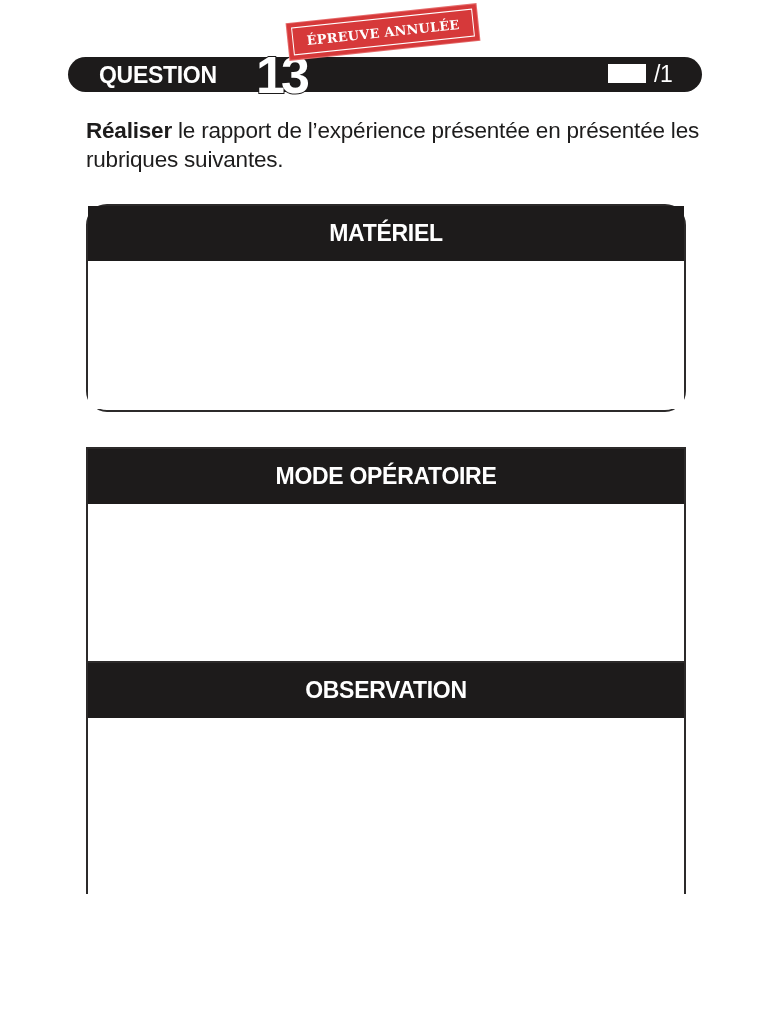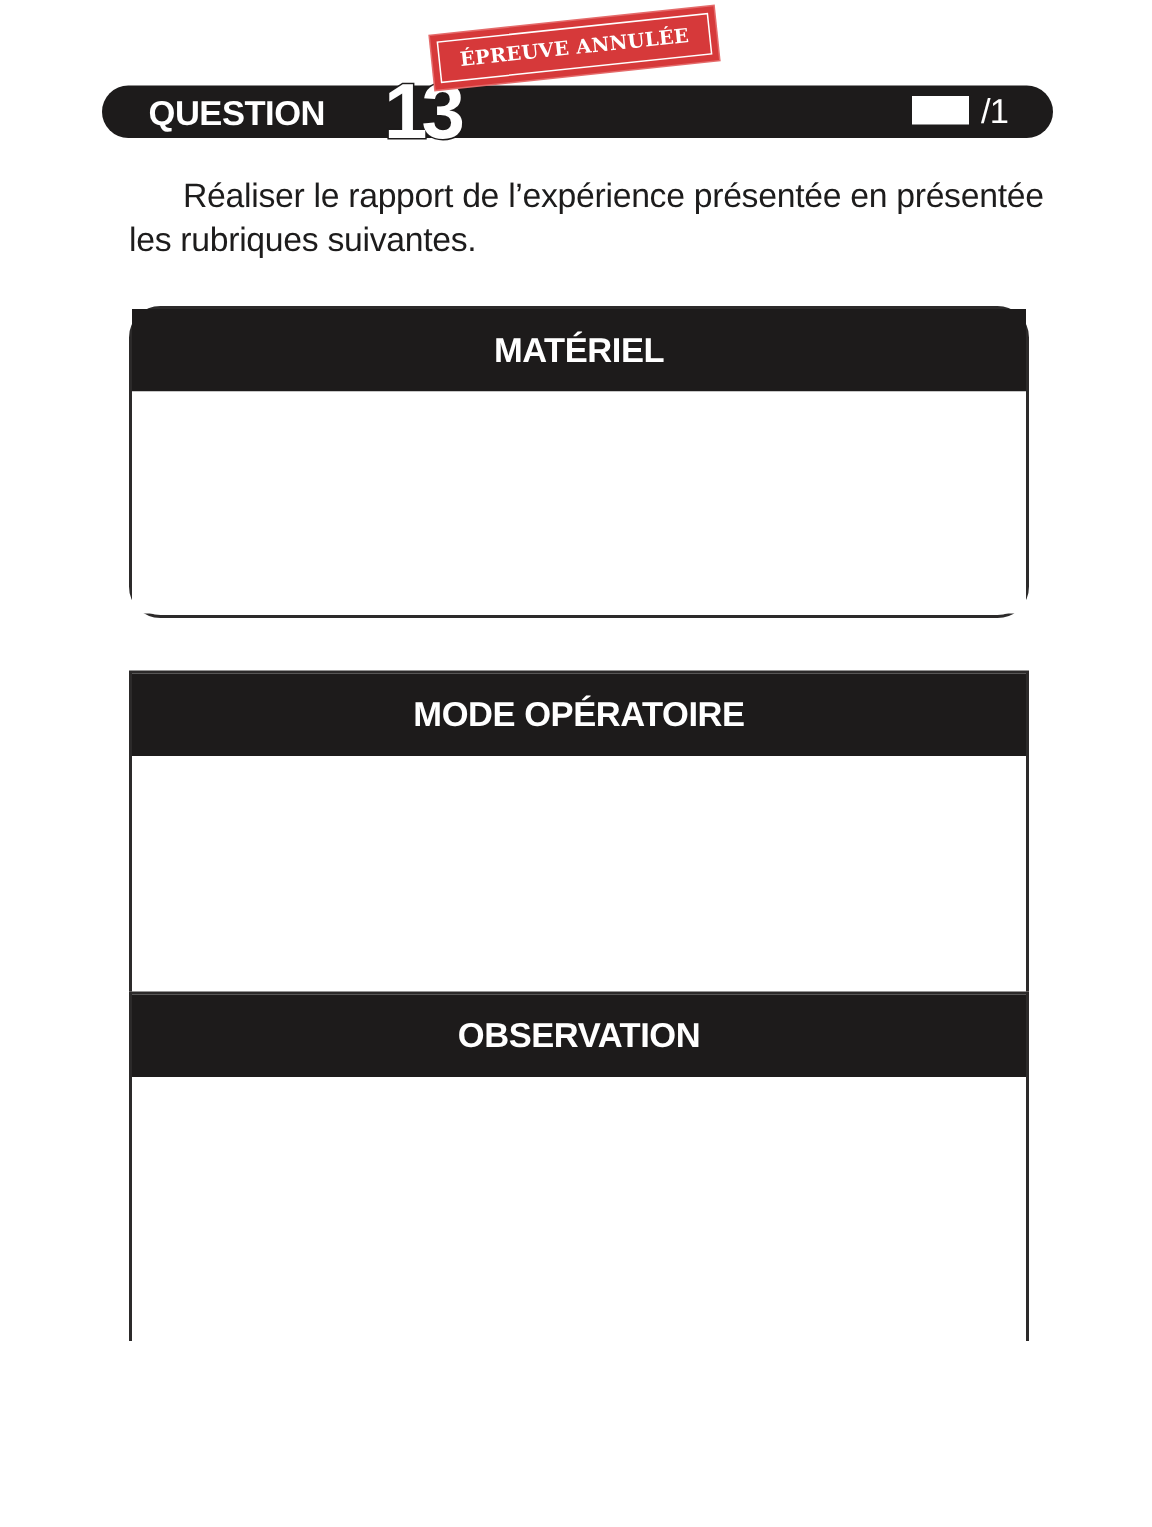--- a/index.html
+++ b/index.html
@@ -100,22 +100,21 @@
       position: absolute;
       left: 86px;
       top: 116px;
       width: 620px;
       font-size: 22.5px;
       line-height: 29px;
       color: #1d1c1c;
       letter-spacing: -0.2px;
     }
     .instruction b {
-      font-weight: normal;
-      margin-left: 36px;
+      font-weight: bold;
     }
     .section {
       position: absolute;
       left: 86px;
       width: 600px;
       box-sizing: border-box;
       border: 2.5px solid #2c2a2a;
       background: #ffffff;
     }
     .section-header {

